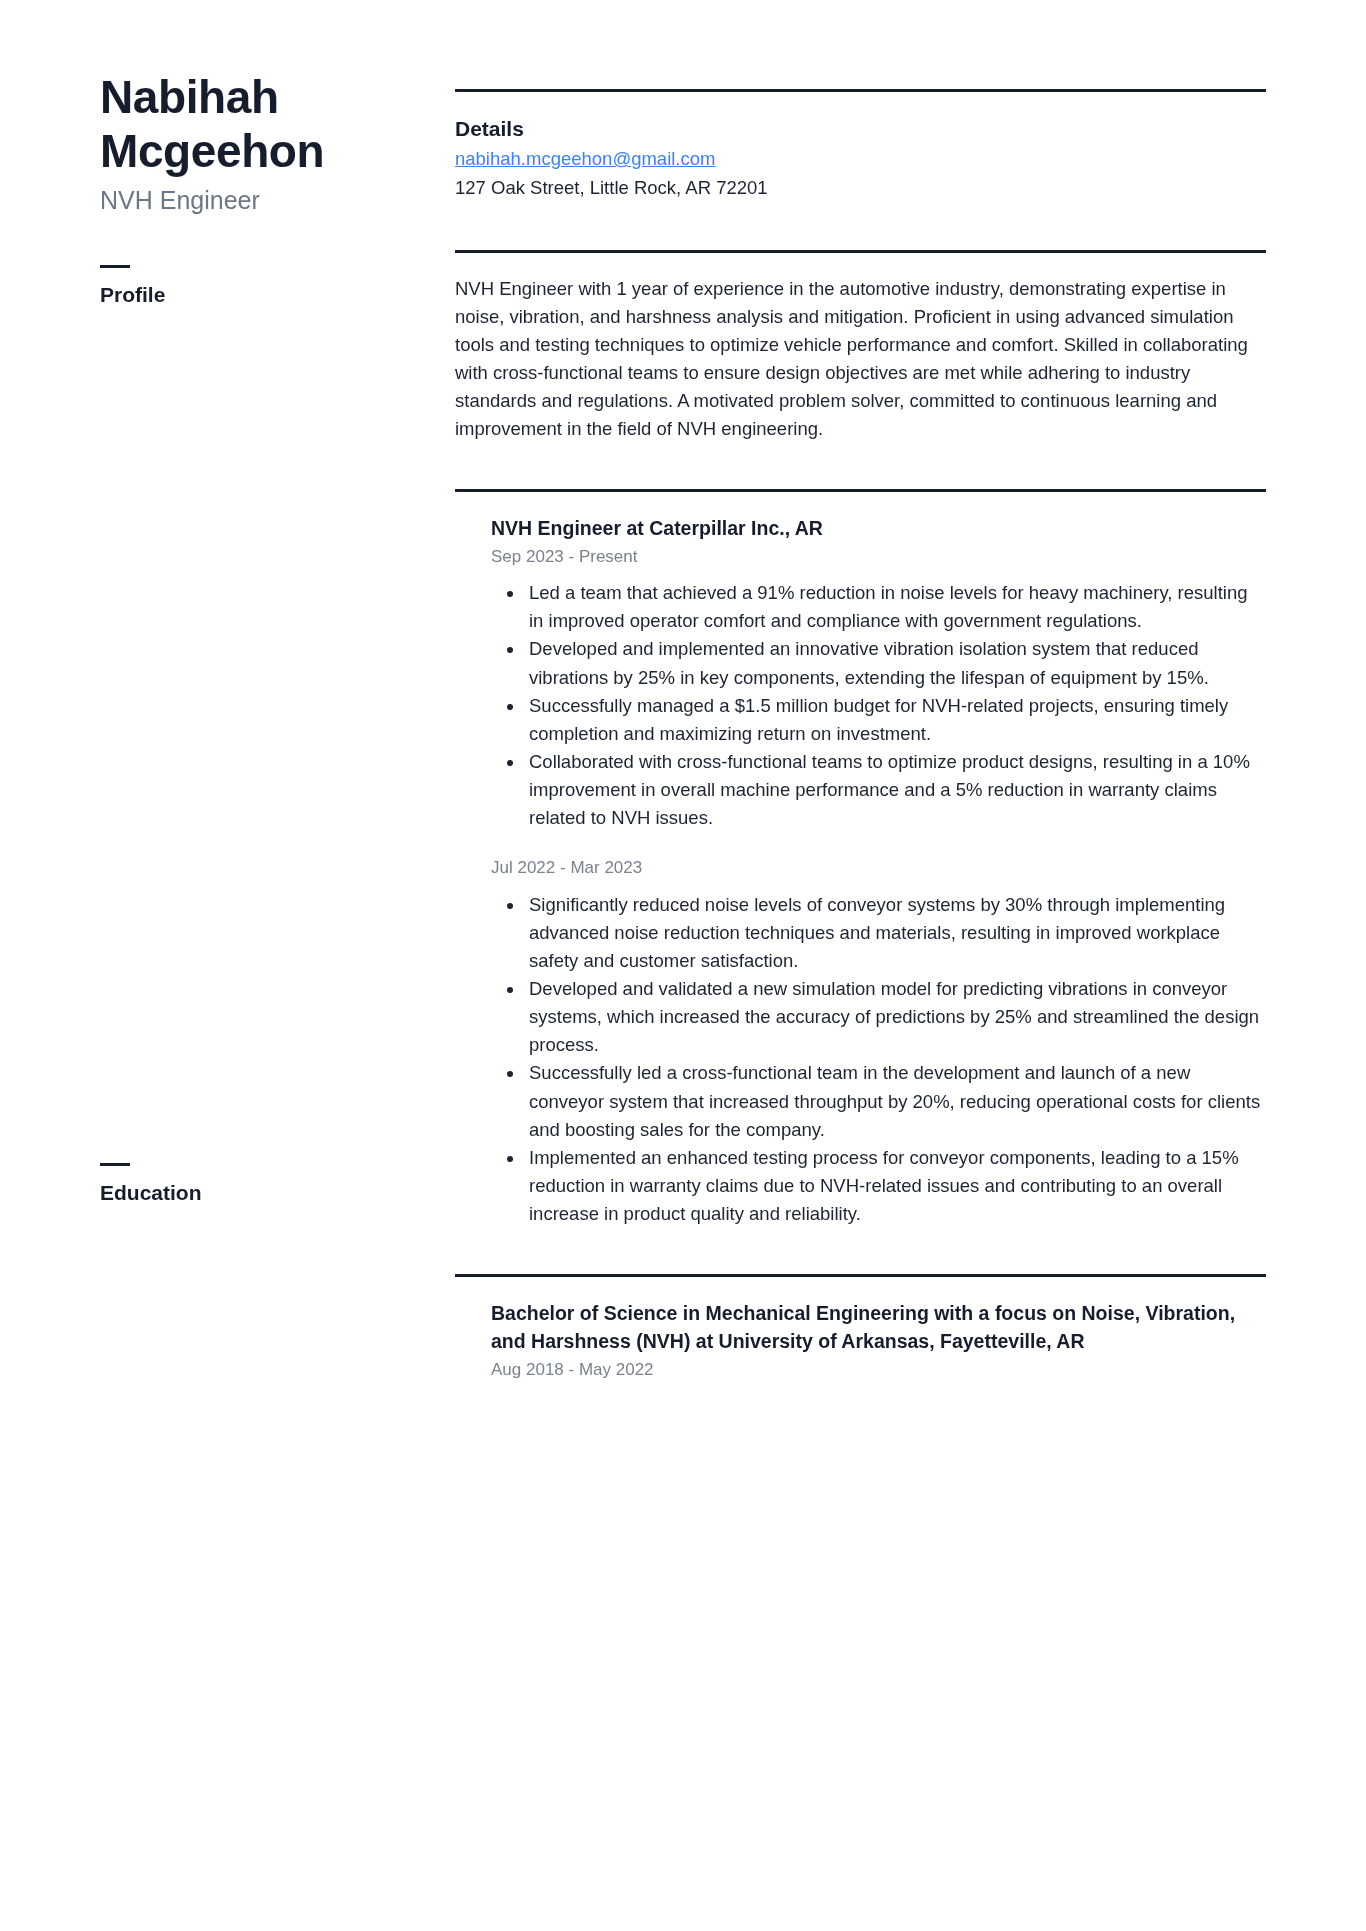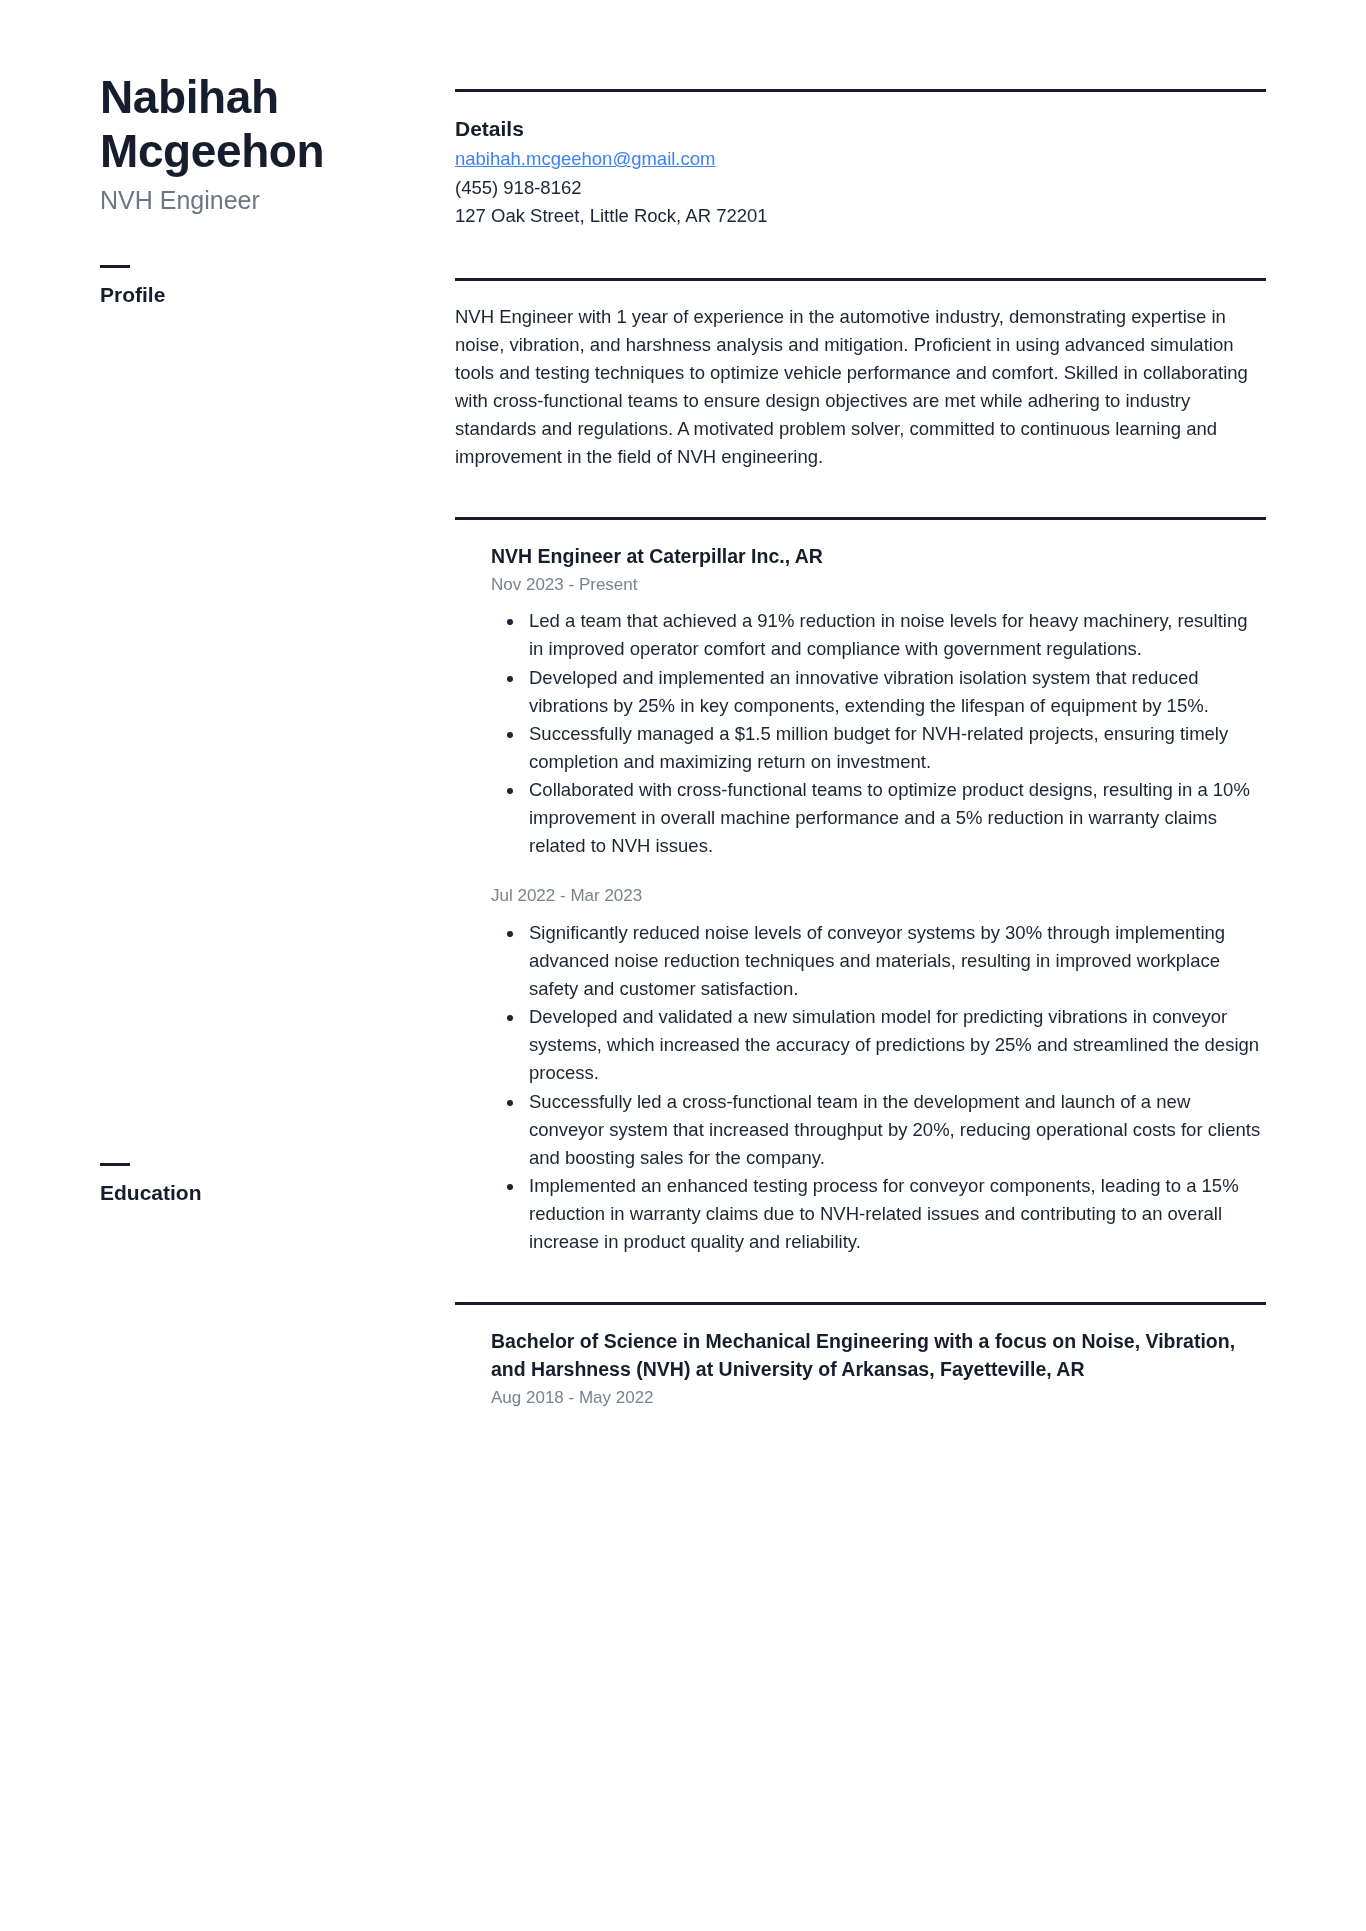--- a/index.html
+++ b/index.html
@@ -164,37 +164,36 @@
 
     <div class="col-right">
 
       <div class="right-section" style="margin-top:29px;">
         <div class="top-rule"></div>
         <div style="height:22px;"></div>
         <div class="sec-title">Details</div>
         <div>
           <a class="email-link" href="#">nabihah.mcgeehon@gmail.com</a>
         </div>
-        <div class="contact-line">(455) 918-8162</div>
         <div class="contact-line">127 Oak Street, Little Rock, AR 72201</div>
       </div>
 
       <div class="right-section" style="margin-top:48px;">
         <div class="top-rule"></div>
         <div style="height:22px;"></div>
         <p class="body-text">NVH Engineer with 1 year of experience in the automotive industry, demonstrating expertise in noise, vibration, and harshness analysis and mitigation. Proficient in using advanced simulation tools and testing techniques to optimize vehicle performance and comfort. Skilled in collaborating with cross-functional teams to ensure design objectives are met while adhering to industry standards and regulations. A motivated problem solver, committed to continuous learning and improvement in the field of NVH engineering.</p>
       </div>
 
       <div class="right-section" style="margin-top:46px;">
         <div class="top-rule"></div>
         <div style="height:22px;"></div>
 
         <div class="entry">
           <div class="entry-title">NVH Engineer at Caterpillar Inc., AR</div>
-          <div class="entry-date">Nov 2023 - Present</div>
+          <div class="entry-date">Sep 2023 - Present</div>
           <ul class="bullets">
             <li>Led a team that achieved a 91% reduction in noise levels for heavy machinery, resulting in improved operator comfort and compliance with government regulations.</li>
             <li>Developed and implemented an innovative vibration isolation system that reduced vibrations by 25% in key components, extending the lifespan of equipment by 15%.</li>
             <li>Successfully managed a $1.5 million budget for NVH-related projects, ensuring timely completion and maximizing return on investment.</li>
             <li>Collaborated with cross-functional teams to optimize product designs, resulting in a 10% improvement in overall machine performance and a 5% reduction in warranty claims related to NVH issues.</li>
           </ul>
         </div>
 
         <div class="spacer-entry"></div>
 

